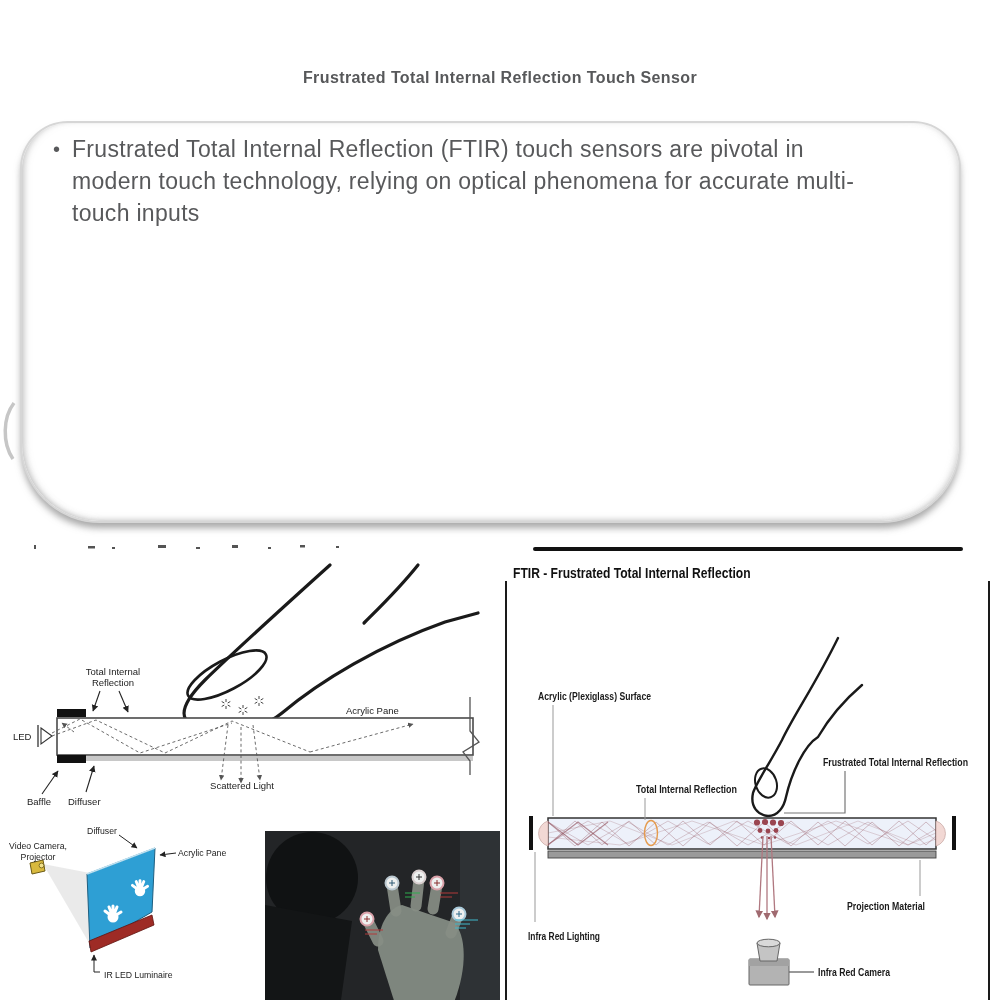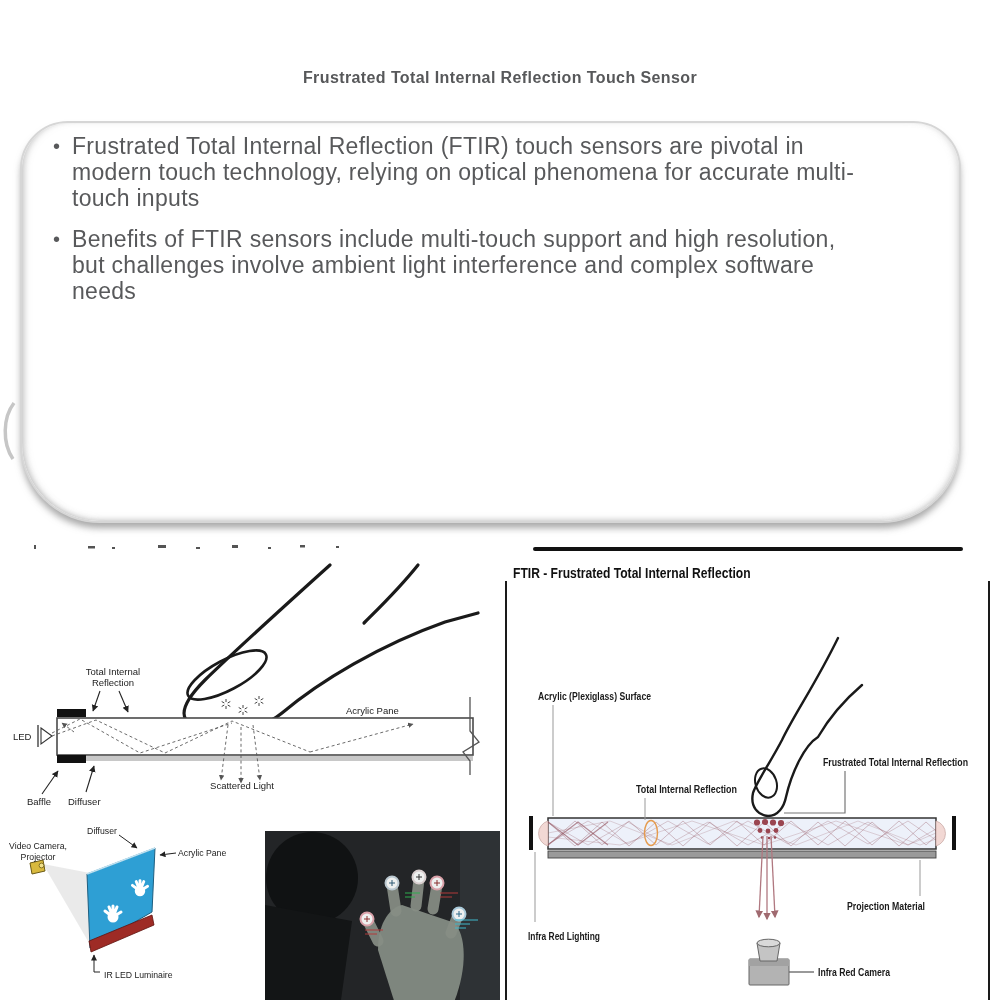--- a/index.html
+++ b/index.html
@@ -8,21 +8,21 @@
   .page-title{position:absolute;top:24px;left:0;width:1000px;text-align:center;
 ated      font-size:30px;font-weight:600;color:#57585a;letter-spacing:.4px;}
   .bubble{position:absolute;left:20px;top:76px;width:941px;height:402px;background:#fff;
       border:2px solid #d6d6d6;border-radius:48px 48px 80px 80px;
       box-shadow:0 6px 7px -1px rgba(110,110,110,.6),
                  inset 6px 0 7px -4px rgba(150,150,150,.55),
                  inset -6px 0 7px -4px rgba(160,160,160,.35),
                  inset 0 -4px 6px -3px rgba(160,160,160,.5);
       box-sizing:border-box;padding:10px 100px 0 26px;}
   .bullet{position:relative;padding-left:24px;margin-bottom:15px;
-      font-size:23px;line-height:26px;color:#58595b;letter-spacing:.3px;}
+      font-size:23px;line-height:32px;color:#58595b;letter-spacing:.3px;}
   .bullet::before{content:"\2022";position:absolute;left:5px;top:0;font-size:20px;color:#58595b;}
   .bubble-tail{position:absolute;left:0;top:356px;}
   .fig-svg{position:absolute;}
   .fig2-title{position:absolute;left:513px;top:519px;font-size:15.5px;font-weight:700;
       color:#111;white-space:nowrap;transform:scaleX(.78);transform-origin:left top;}
   .vline{position:absolute;width:2px;background:#1a1a1a;}
   .hline{position:absolute;background:#111;}
   .caption{position:absolute;left:144px;top:952px;font-family:"Liberation Serif",serif;
       font-size:17.5px;color:#101010;white-space:nowrap;z-index:3;}
   .caption b{font-weight:700;}
@@ -35,21 +35,20 @@
 </style>
 </head>
 <body>
 
 <div class="stage">
 
   <div class="page-title">Frustrated Total Internal Reflection Touch Sensor</div>
 
   <div class="bubble">
     <div class="bullet">Frustrated Total Internal Reflection (FTIR) touch sensors are pivotal in modern touch technology, relying on optical phenomena for accurate multi-touch inputs</div>
-    <div class="bullet">Benefits of FTIR sensors include multi-touch support and high resolution, but challenges involve ambient light interference and complex software needs</div>
   </div>
   <svg class="bubble-tail" width="18" height="62">
     <path d="M14,2 C3,16 2,42 13,58" fill="none" stroke="#c6c6c6" stroke-width="3.5"></path>
   </svg>
 
   <svg class="fig-svg" style="left:0;top:485px" width="500" height="515" viewBox="0 485 500 515">
     <defs>
       <marker id="ah" markerWidth="7" markerHeight="7" refX="5.5" refY="3" orient="auto">
         <path d="M0,0 L6,3 L0,6 Z" fill="#222"></path>
       </marker>

